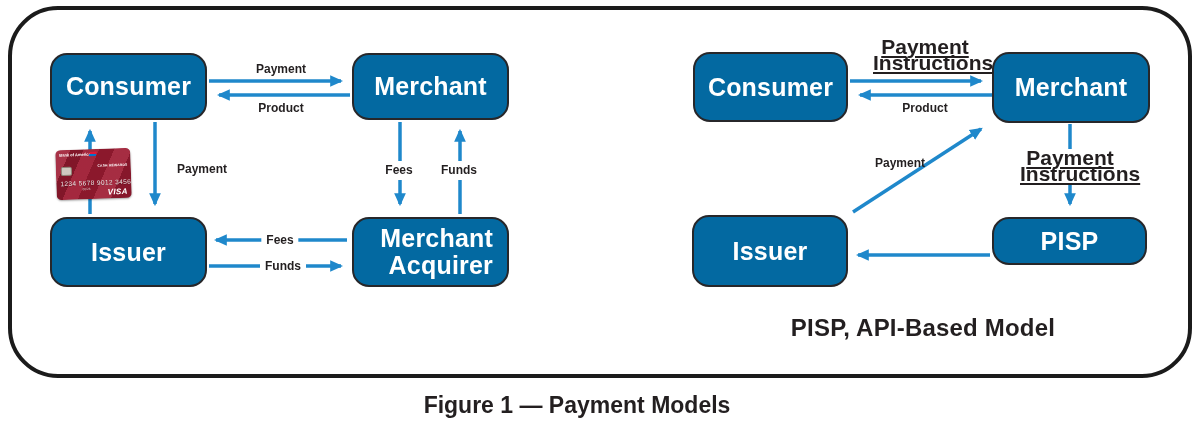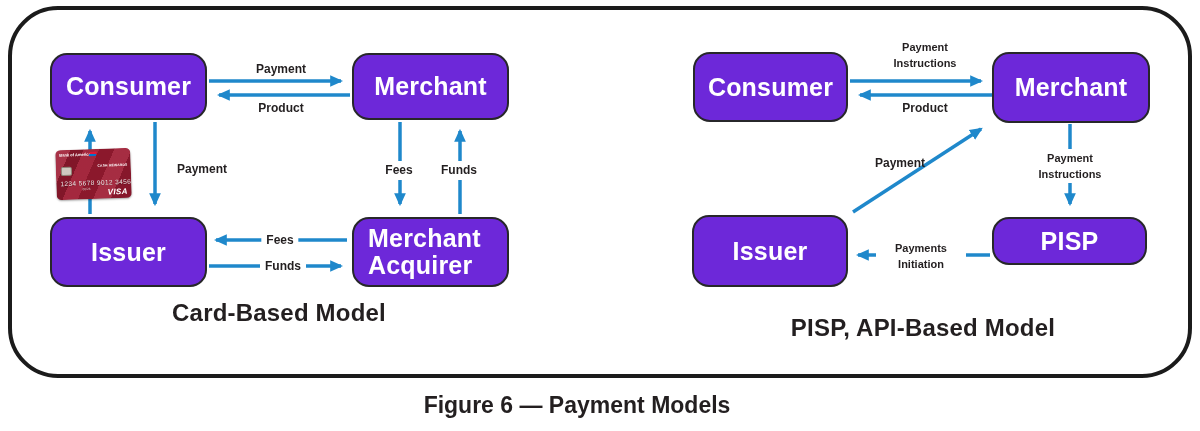--- a/index.html
+++ b/index.html
@@ -1,26 +1,26 @@
 <!DOCTYPE html>
 <html><head>
 <meta charset="utf-8">
 <style>
   html,body{margin:0;padding:0;background:#ffffff;}
   body{font-family:"Liberation Sans", sans-serif;}
   .stage{position:relative;width:1200px;height:431px;background:#fff;overflow:hidden;}
   .outer-frame{position:absolute;left:8px;top:6px;width:1184px;height:372px;
     box-sizing:border-box;border:4px solid #1b1b1b;border-radius:50px;background:#fff;z-index:0;}
   .wires{position:absolute;left:0;top:0;width:1200px;height:431px;z-index:1;}
-  .node{position:absolute;box-sizing:border-box;background:#6d28d9;border:2px solid #27272a;
+  .node{position:absolute;box-sizing:border-box;background:#0369a1;border:2px solid #27272a;
     border-radius:17px;color:#ffffff;font-weight:700;display:flex;align-items:center;justify-content:center;
-    text-align:left;font-size:25px;line-height:1.08;z-index:2;letter-spacing:.2px;}
+    text-align:right;font-size:25px;line-height:1.08;z-index:2;letter-spacing:.2px;}
   .lbl{position:absolute;color:#231f20;font-weight:700;font-size:12px;line-height:17px;
     text-align:center;transform:translateX(-50%);z-index:3;white-space:nowrap;}
-  .lbl.two{white-space:normal;font-size:11px;line-height:16px;}
+  .lbl.two{white-space:normal;font-size:21px;line-height:16px;text-decoration:underline;}
   .lbl.bgw{background:#ffffff;padding:1px 5px;}
   .title{position:absolute;color:#231f20;font-weight:700;font-size:24px;transform:translateX(-50%);
     z-index:3;white-space:nowrap;letter-spacing:.2px;}
   .caption{position:absolute;color:#231f20;font-weight:700;font-size:23px;transform:translateX(-50%);
     z-index:3;white-space:nowrap;}
   
   .card{position:absolute;left:56px;top:149px;width:75px;height:50px;border-radius:5px;z-index:4;
     transform:rotate(-2deg);
     background:
       linear-gradient(115deg, rgba(255,255,255,.10) 0 14px, rgba(0,0,0,.18) 14px 26px, rgba(255,255,255,.06) 26px 40px, rgba(0,0,0,.12) 40px 54px, rgba(255,255,255,.08) 54px 70px, rgba(0,0,0,.15) 70px 100%),
@@ -78,39 +78,37 @@
   <div class="node" style="left:50px;top:217px;width:157px;height:70px;">Issuer</div>
   <div class="node" style="left:352px;top:217px;width:157px;height:70px;padding:8px 14px;">Merchant Acquirer</div>
 
   <div class="lbl" style="left:281px;top:61px;">Payment</div>
   <div class="lbl" style="left:281px;top:100px;">Product</div>
   <div class="lbl" style="left:202px;top:161px;">Payment</div>
   <div class="lbl bgw" style="left:399px;top:161px;">Fees</div>
   <div class="lbl bgw" style="left:459px;top:161px;">Funds</div>
   <div class="lbl bgw" style="left:280px;top:231px;">Fees</div>
   <div class="lbl bgw" style="left:283px;top:257px;">Funds</div>
-  <div class="title" style="left:279px;top:299px;">Card-Based Model</div>
 
   <div class="card">
     <div class="bank">Bank of America</div>
     <div class="flagicon"></div>
     <div class="prodname">CASH REWARDS</div>
     <div class="chip"></div>
     <div class="num">1234 5678 9012 3456</div>
     <div class="exp">08/26</div>
     <div class="visa">VISA</div>
   </div>
 
   <div class="node" style="left:693px;top:52px;width:155px;height:70px;">Consumer</div>
   <div class="node" style="left:992px;top:52px;width:158px;height:71px;">Merchant</div>
   <div class="node" style="left:692px;top:215px;width:156px;height:72px;">Issuer</div>
   <div class="node" style="left:992px;top:217px;width:155px;height:48px;">PISP</div>
 
   <div class="lbl two" style="left:925px;top:39px;width:104px;">Payment Instructions</div>
   <div class="lbl" style="left:925px;top:100px;">Product</div>
   <div class="lbl" style="left:900px;top:155px;">Payment</div>
   <div class="lbl two bgw" style="left:1070px;top:149px;width:100px;">Payment Instructions</div>
-  <div class="lbl two bgw" style="left:921px;top:239px;width:80px;">Payments Initiation</div>
   <div class="title" style="left:923px;top:314px;">PISP, API-Based Model</div>
 
-  <div class="caption" style="left:577px;top:392px;">Figure 6 — Payment Models</div>
+  <div class="caption" style="left:577px;top:392px;">Figure 1 — Payment Models</div>
 
 </div>
 
 </body></html>

